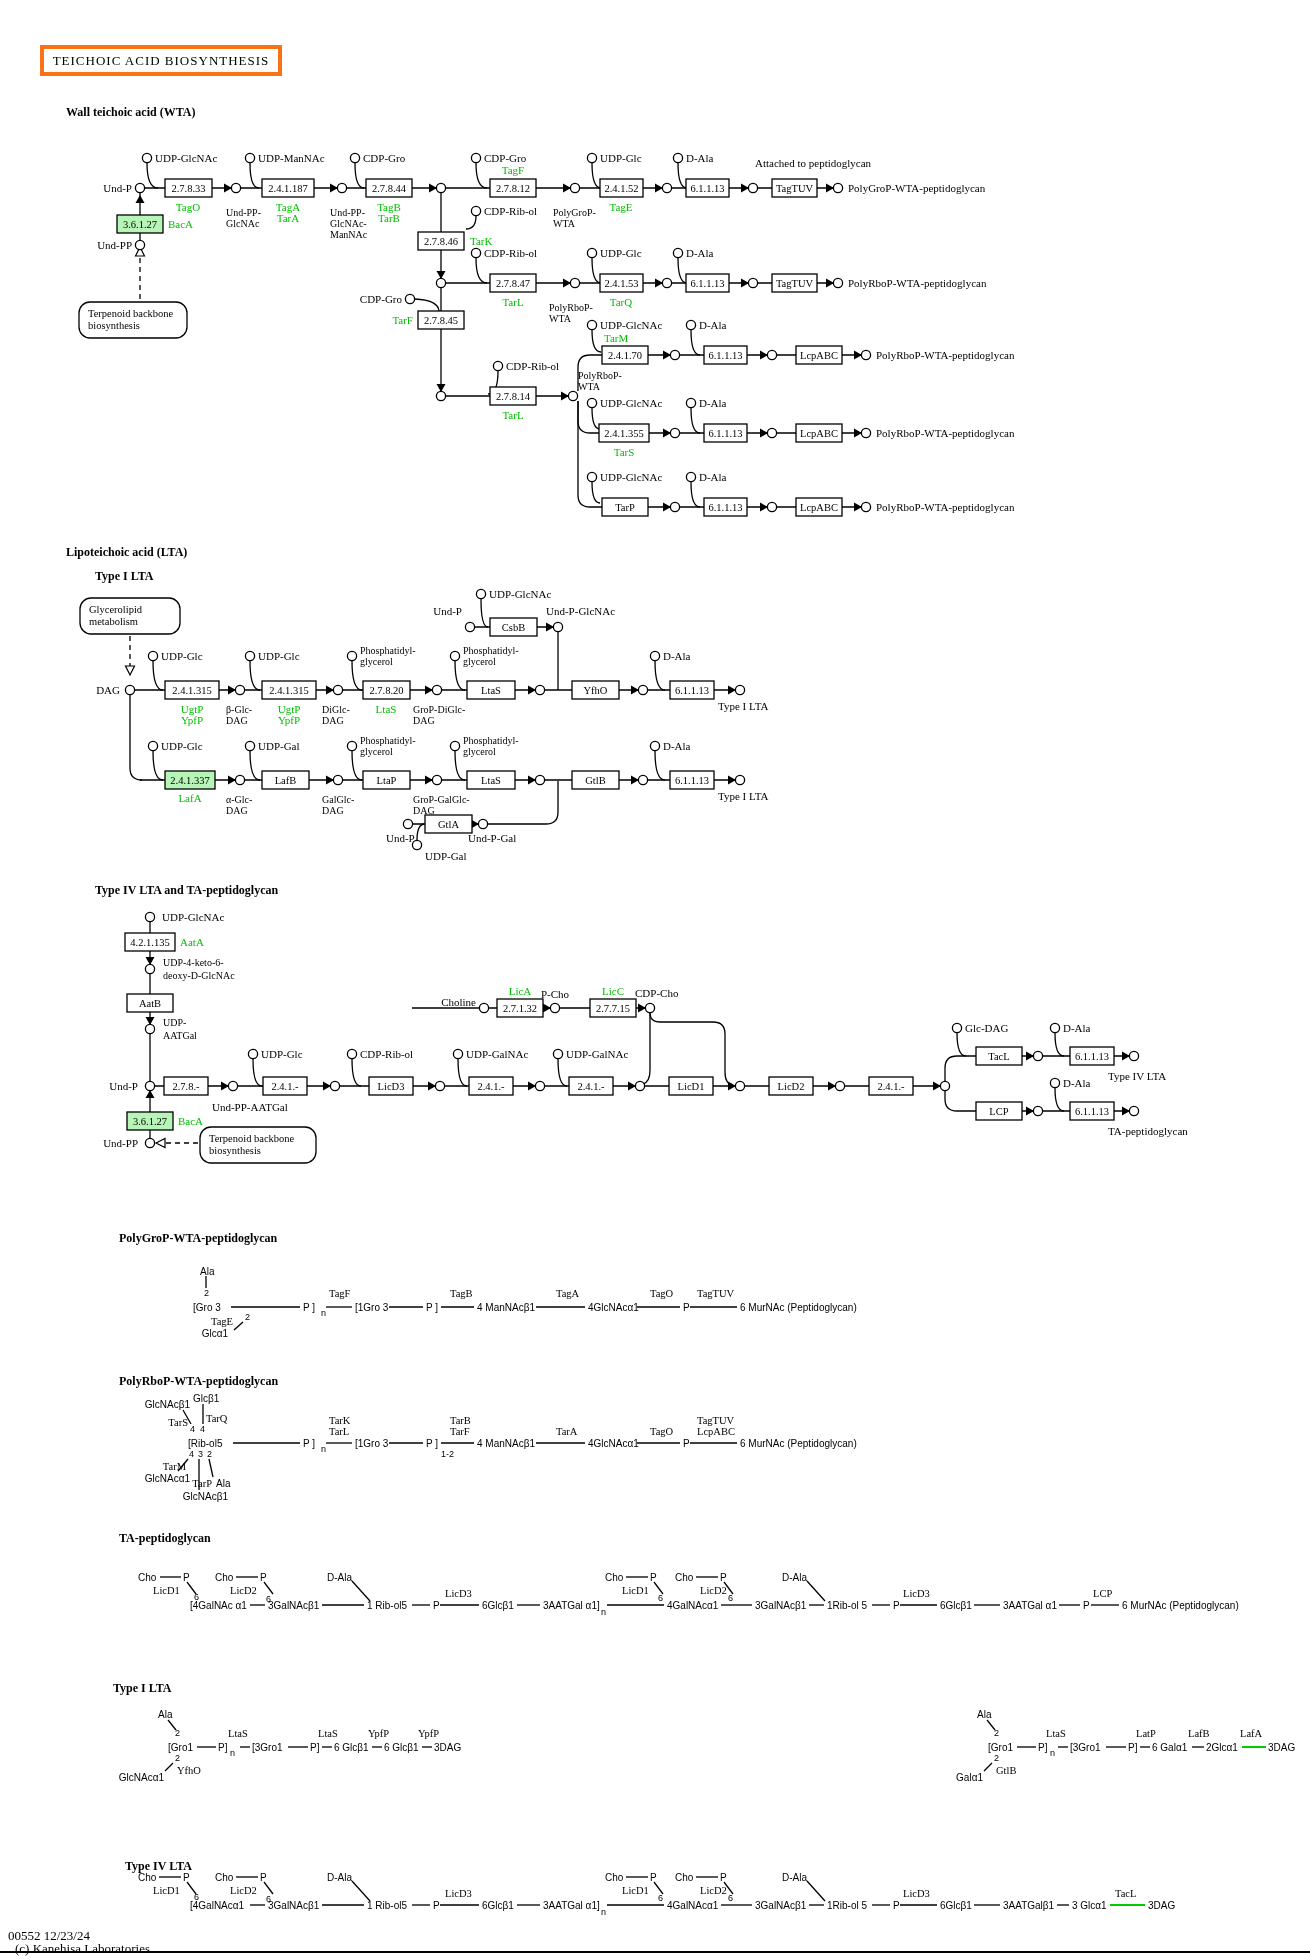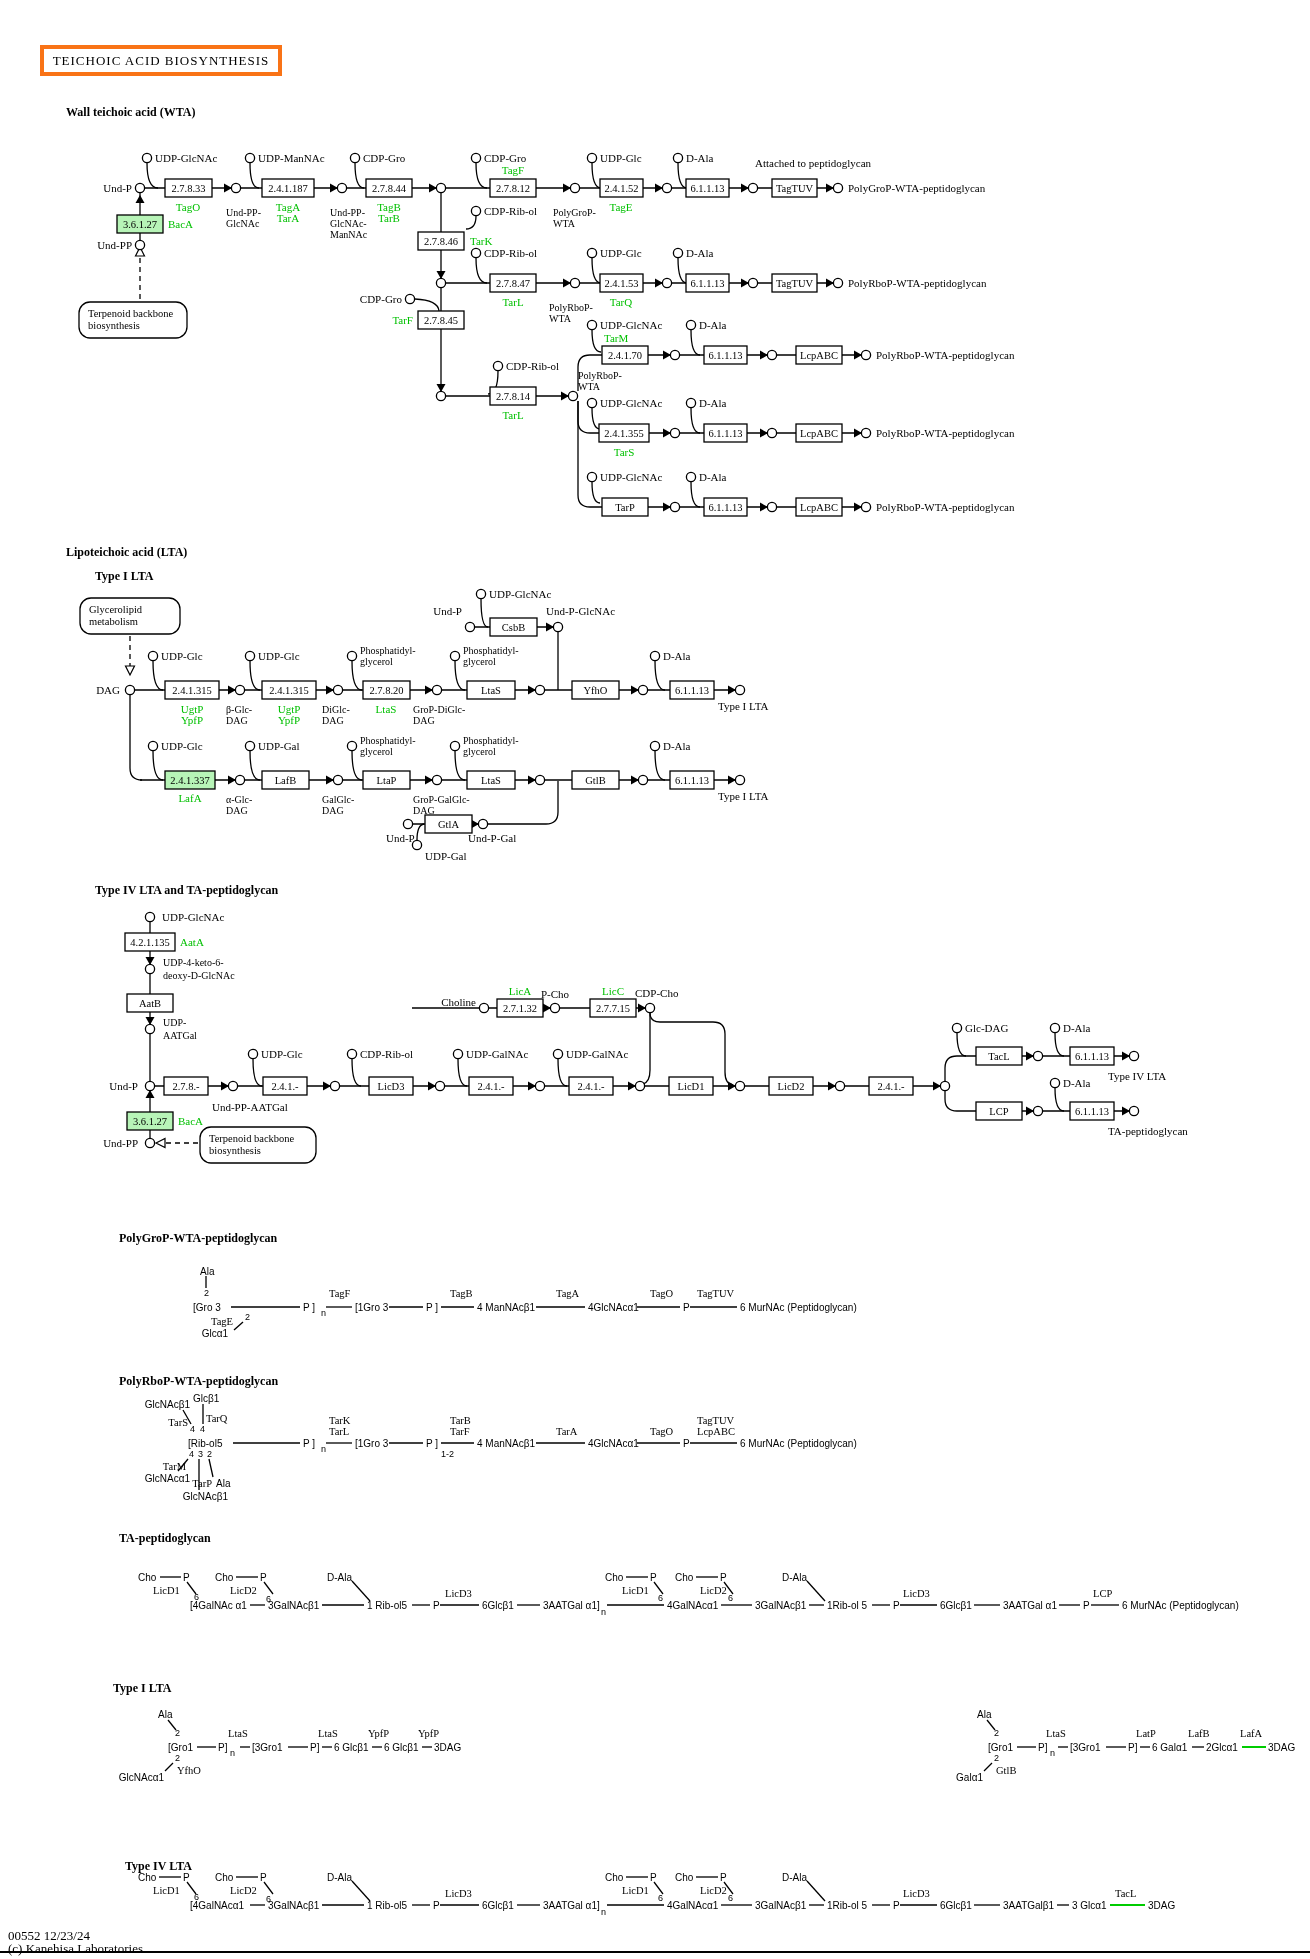--- a/index.html
+++ b/index.html
@@ -4,21 +4,21 @@
 <style>
   html,body{margin:0;padding:0;background:#fff;}
   #page{position:relative;width:1310px;height:1959px;background:#fff;overflow:hidden;
         font-family:"Liberation Serif", serif;}
   #d{position:absolute;left:0;top:0;}
   #title-box{position:absolute;left:40px;top:45px;width:234px;height:23px;border:4px solid #f97316;
              text-align:center;line-height:23px;font-size:13px;letter-spacing:1px;
              font-family:"Liberation Serif", serif;color:#000;}
   .footer{position:absolute;left:8px;font-size:13px;color:#000;font-family:"Liberation Serif", serif;white-space:nowrap;}
   #footer-id{top:1928px;}
-  #footer-cr{top:1941px;}
+  #footer-cr{top:1941px;margin-left:7px;}
   svg text{white-space:pre;}
 </style>
 </head>
 <body>
 
 <div id="page">
   <svg id="d" xmlns="http://www.w3.org/2000/svg" width="1310" height="1959" viewBox="0 0 1310 1959">
       <line x1="140" y1="188" x2="838" y2="188" stroke="#000000" stroke-width="1.3"></line>
       <line x1="441" y1="188" x2="441" y2="396" stroke="#000000" stroke-width="1.3"></line>
       <line x1="441" y1="283" x2="838" y2="283" stroke="#000000" stroke-width="1.3"></line>

